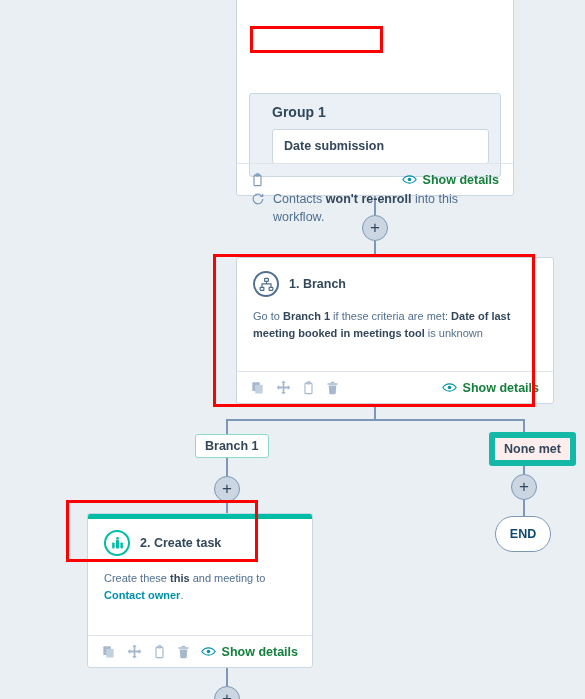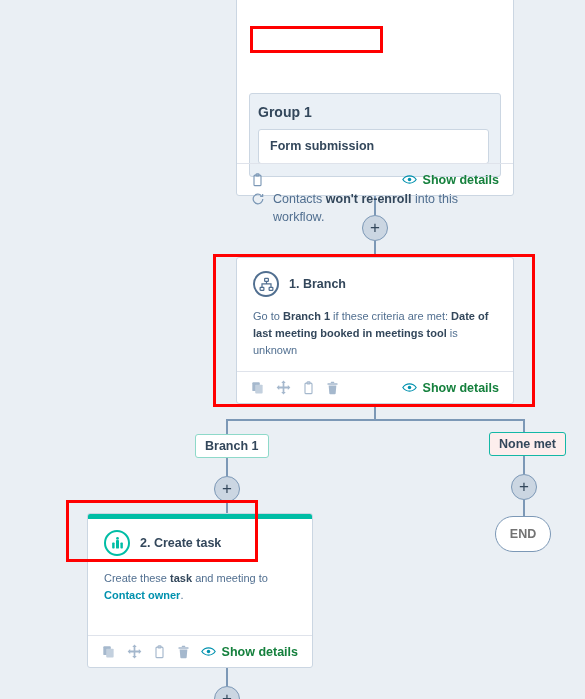--- a/index.html
+++ b/index.html
@@ -82,21 +82,21 @@
   }
   .icon-btn { cursor: pointer; line-height: 0; }
 
   
   #enroll-card { left: 236px; top: -48px; width: 278px; height: 244px; }
   .group-box {
     background: #eaf0f6;
     border: 1px solid #cbd6e2;
     border-radius: 3px;
     margin: 12px 0 0 0;
-    padding: 10px 11px 12px 8px;
+    padding: 10px 11px 12px 22px;
     box-sizing: border-box;
   }
   .group-title { font-size: 14px; font-weight: bold; color: #33475b; margin-bottom: 9px; }
   .filter-box {
     background: #fff;
     border: 1px solid #cbd6e2;
     border-radius: 3px;
     padding: 9px 11px 10px 11px;
   }
   .filter-title { font-size: 12.5px; font-weight: bold; color: #33475b; }
@@ -119,21 +119,21 @@
     align-items: flex-start;
     gap: 8px;
     font-size: 12.5px;
     color: #516f90;
     padding: 14px 2px 0 2px;
     line-height: 1.4;
   }
   b.dark { color: #33475b; font-weight: bold; }
 
   
-  #branch-card { left: 236px; top: 257px; width: 278px; height: 147px; }
+  #branch-card { left: 236px; top: 257px; width: 318px; height: 147px; }
   .card-head {
     display: flex;
     align-items: center;
     gap: 10px;
     padding: 13px 0 0 0;
   }
   .round-icon {
     width: 26px; height: 26px;
     border-radius: 50%;
     border: 2px solid #516f90;
@@ -159,31 +159,31 @@
     position: absolute;
     font-size: 12.5px;
     font-weight: bold;
     padding: 4px 9px;
     border-radius: 3px;
     box-sizing: border-box;
     background: #fff;
     cursor: pointer;
   }
   .branch-label.pos { border: 1px solid #8ed9c9; background:#ffffff; color:#33475b; }
-  .branch-label.neg { border: 1px solid #14b8a6; background:#fdeeed; color:#33475b; }
+  .branch-label.neg { border: 6px solid #14b8a6; background:#fdeeed; color:#33475b; }
 
   
   .end-node {
     position: absolute;
     width: 56px; height: 36px;
     border: 1.5px solid #7c98b6;
     border-radius: 18px;
     background: #ffffff;
     display:flex; align-items:center; justify-content:center;
-    font-size: 12.5px; font-weight: bold; color: #737373;
+    font-size: 12.5px; font-weight: bold; color: #0c4a6e;
     box-sizing: border-box;
   }
 
   
   .annot {
     position: absolute;
     border: 3px solid #ff0000;
     box-sizing: border-box;
     pointer-events: none;
     z-index: 40;
@@ -214,21 +214,21 @@
 
   <div class="vline" style="left:523px; top:500px; height:16px;"></div>
 
   <div class="vline" style="left:226px; top:668px; height:18px;"></div>
 
   <div class="card" id="enroll-card">
     <div class="card-body" style="padding:0 12px;">
       <div class="group-box" style="margin-top:140px;">
         <div class="group-title">Group 1</div>
         <div class="filter-box">
-          <div class="filter-title">Form submission</div>
+          <div class="filter-title">Date submission</div>
         </div>
       </div>
       <div class="reenroll">
         <span style="flex:0 0 auto; margin-top:1px;">
           <svg width="14" height="14" viewBox="0 0 16 16" fill="none" stroke="#7c98b6" stroke-width="1.4">
             <path d="M13.5 8a5.5 5.5 0 1 1-1.6-3.9"></path>
             <path d="M13.3 2.2v2.8h-2.8"></path>
           </svg>
         </span>
         <span><span>Contacts </span><b class="dark">won't re-enroll</b><span> into this workflow.</span></span>
@@ -339,21 +339,21 @@
         <span class="round-icon teal">
           <svg width="15" height="15" viewBox="0 0 16 16" fill="#00bda5">
             <rect x="2.3" y="7" width="2.6" height="6.4" rx="0.8"></rect>
             <rect x="6.4" y="4.2" width="3.2" height="9.2" rx="0.9"></rect>
             <rect x="11.1" y="7" width="2.6" height="6.4" rx="0.8"></rect>
             <circle cx="8" cy="2.6" r="1.5"></circle>
           </svg>
         </span>
         <span class="card-head-label">2. Create task</span>
       </div>
-      <div class="card-text" style="padding-top:14px;"><span>Create these </span><b class="dark">task</b><span> and meeting to </span><b style="color:#0091ae;">Contact owner</b><span>.</span></div>
+      <div class="card-text" style="padding-top:14px;"><span>Create these </span><b class="dark">this</b><span> and meeting to </span><b style="color:#0091ae;">Contact owner</b><span>.</span></div>
     </div>
     <div class="card-footer" style="position:absolute; left:0; right:0; bottom:0;">
       <div class="footer-icons">
         <span class="icon-btn">
           <svg width="14" height="14" viewBox="0 0 16 16" fill="#a5b8cd">
             <rect x="1.5" y="1.5" width="8.5" height="10" rx="1"></rect>
             <rect x="4.8" y="4.2" width="8.5" height="10" rx="1" fill="#c3d0de"></rect>
           </svg>
         </span>
         <span class="icon-btn">

